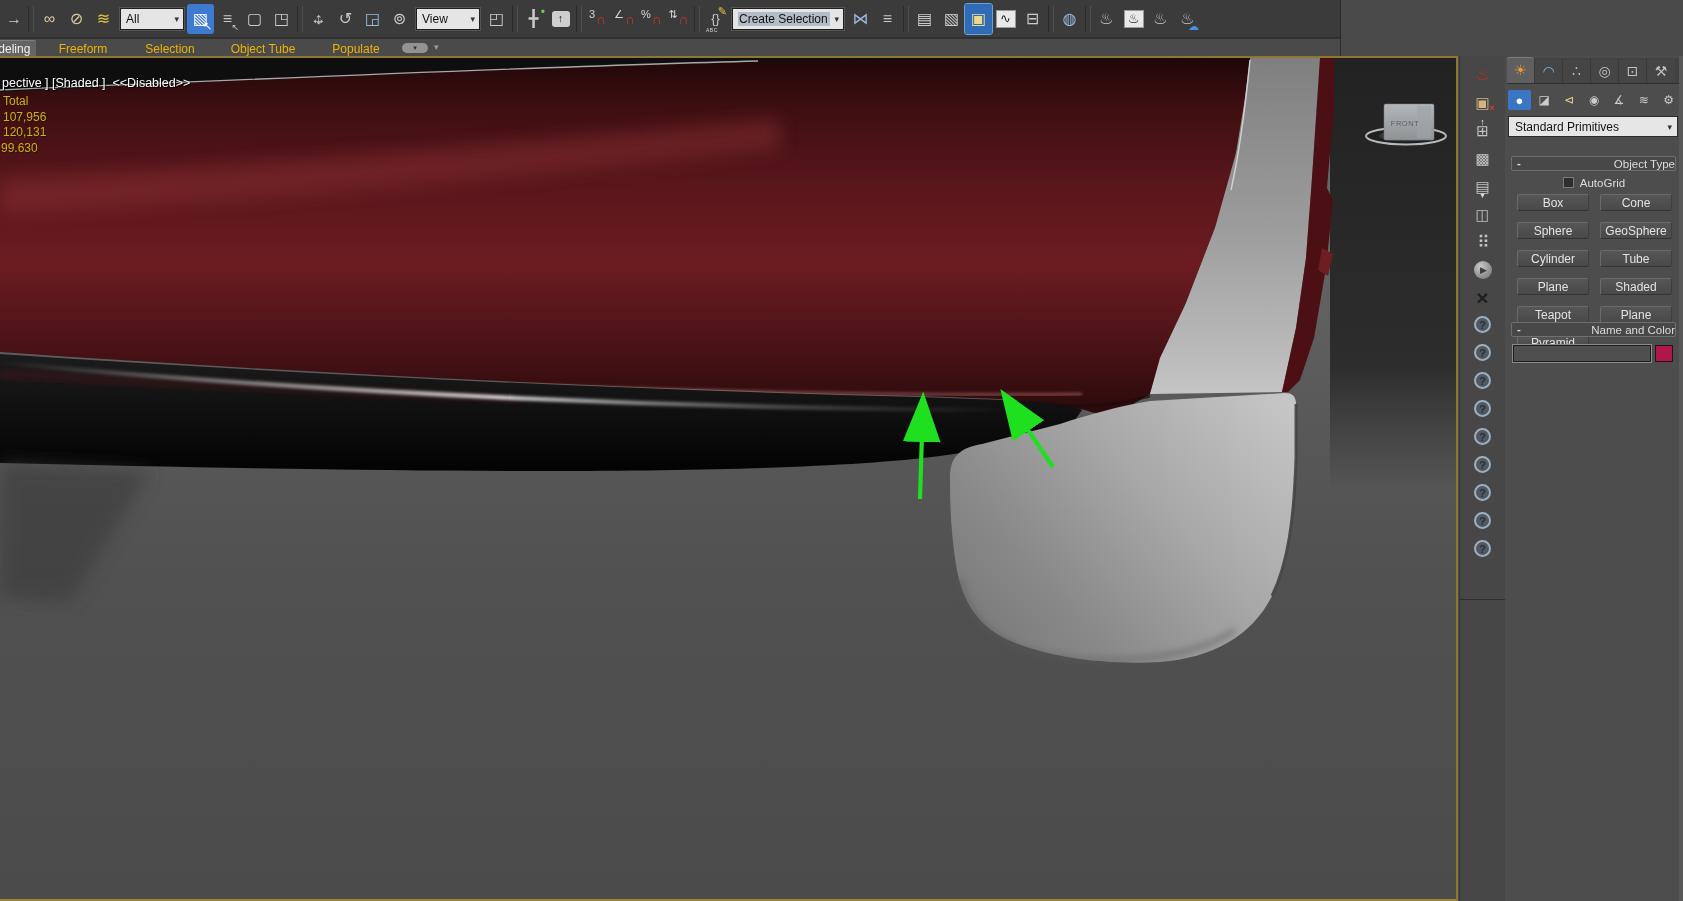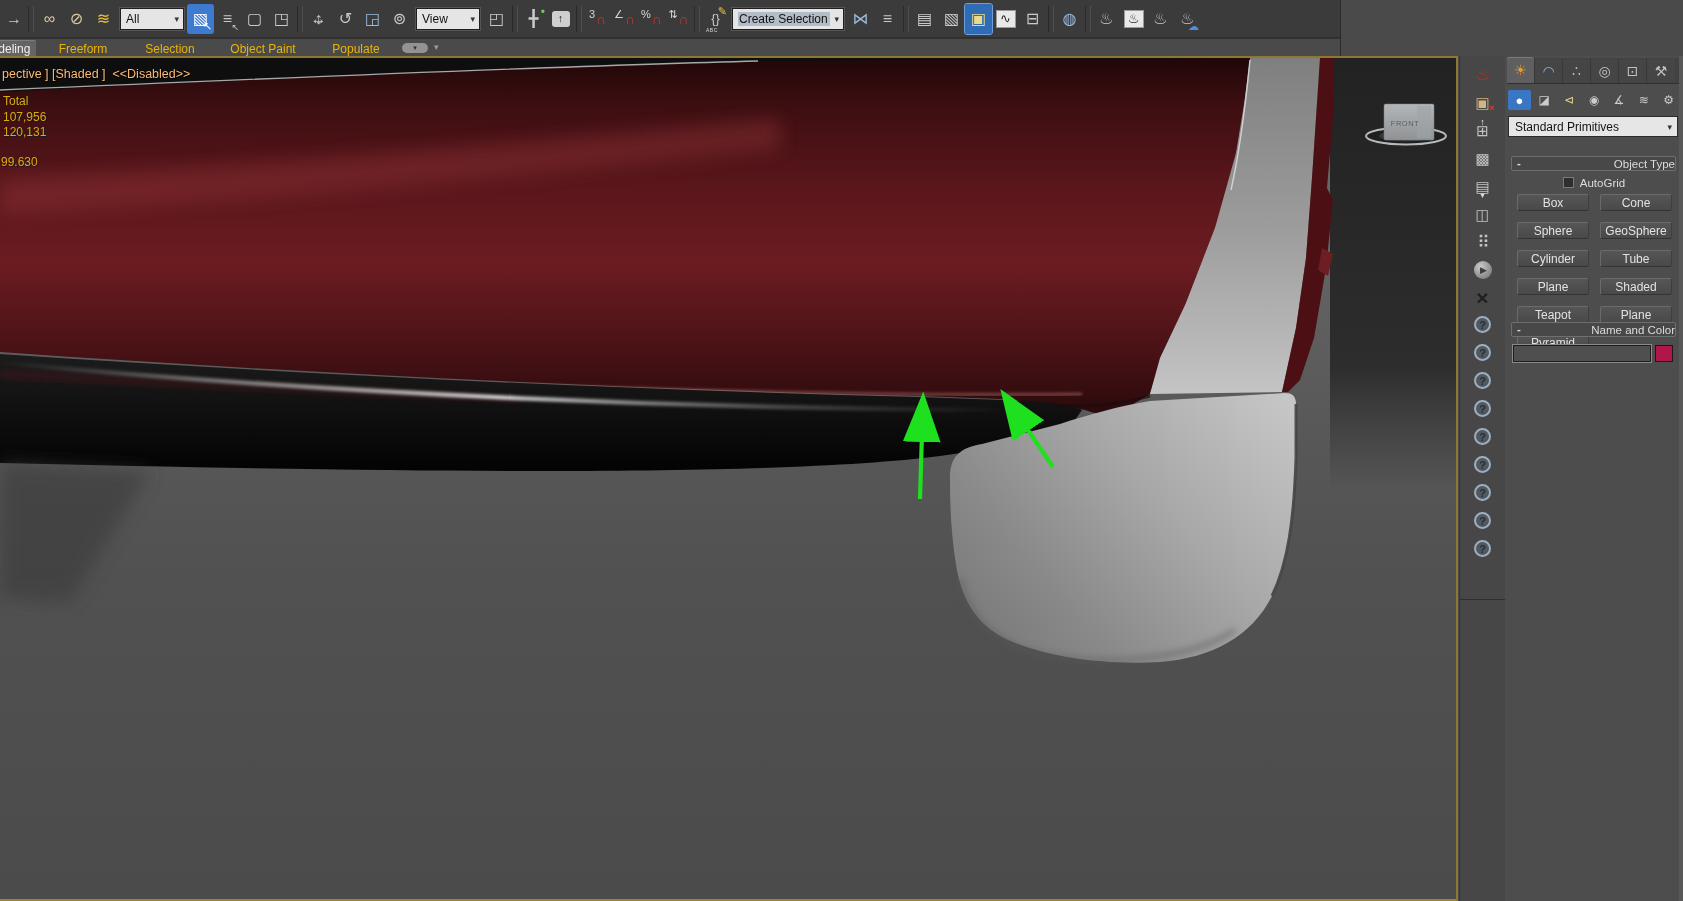--- a/index.html
+++ b/index.html
@@ -51,25 +51,25 @@
     box-shadow:inset 0 1px 0 #7c7c7c; }
   .pill { position:absolute; top:4px; width:26px; height:10px; border-radius:5px;
     background:#939393; color:#2e2e2e; font-size:7px; display:flex;
     align-items:center; justify-content:center; }
   .caret { position:absolute; top:3px; color:#9c9c9c; font-size:9px; }
 
   
   #viewport { position:absolute; left:0; top:56px; width:1457px; height:845px;
     border-top:2px solid #8c7833; border-bottom:2px solid #9d8538; background:#585858; }
   #viewport svg { position:absolute; left:0; top:0; }
-  .vplabel { position:absolute; left:2px; top:9px; color:#fdba74; font-size:12.5px;
+  .vplabel { position:absolute; left:2px; top:18px; color:#ffffff; font-size:12.5px;
     white-space:pre; text-shadow:1px 1px 1px #000; }
   .stats { position:absolute; left:3px; top:36px; color:#d9ab10; font-size:12px;
     line-height:15.5px; text-shadow:1px 1px 0 #1a1a1a; }
-  .stats .fps { margin-top:14px; margin-left:-2px; }
+  .stats .fps { margin-left:-2px; }
   #vpborder-right { position:absolute; left:1456px; top:56px; width:2px; height:845px;
     background:#8c7833; }
 
   
   #sidestrip { position:absolute; left:1459px; top:56px; width:46px; height:845px;
     background:#474747; border-left:1px solid #353535; }
   #stripicons { display:flex; flex-direction:column; align-items:center;
     padding-top:9px; border-bottom:1px solid #2f2f2f; width:100%; height:544px; }
   .si { position:relative; width:22px; height:19px; margin-bottom:9px; flex:0 0 auto;
     display:flex; align-items:center; justify-content:center;
@@ -229,21 +229,21 @@
       <span>♨</span>
       <span class="ov br" style="color:#4d8fe0;font-size:11px;">☁</span>
     </div>
   </div>
   <div id="topright"></div>
 
   <div id="ribbonrow">
     <div class="rtab active" style="left:-24px;width:60px;">Modeling</div>
     <div class="rtab" style="left:55px;width:56px;">Freeform</div>
     <div class="rtab" style="left:142px;width:56px;">Selection</div>
-    <div class="rtab" style="left:226px;width:74px;">Object Paint</div>
+    <div class="rtab" style="left:226px;width:74px;">Object Tube</div>
     <div class="rtab" style="left:330px;width:52px;">Populate</div>
     <div class="pill" style="left:402px;">▾</div>
     <div class="caret" style="left:434px;">▾</div>
   </div>
 
   <div id="viewport">
     <svg width="1457" height="841" viewBox="0 0 1457 841">
       <defs>
         <linearGradient id="gbg" x1="0" y1="0" x2="0" y2="1">
           <stop offset="0" stop-color="#6d6d6d"></stop>

